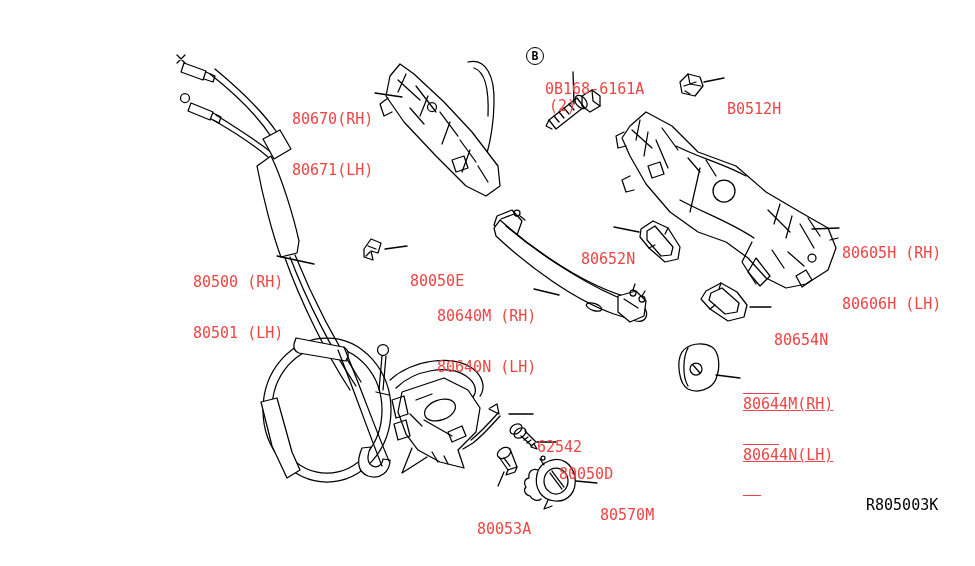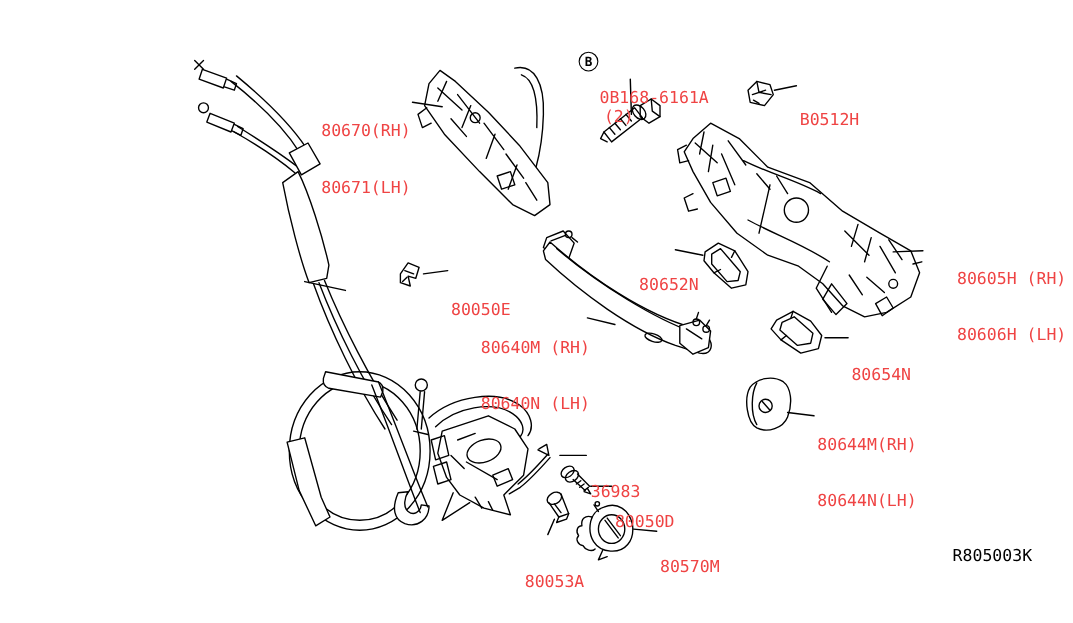--- a/index.html
+++ b/index.html
@@ -207,50 +207,54 @@
     <span>0B168-6161A</span>
   </div>
   <div class="callout" style="left:549px;top:64px;">
     <span>(2)</span>
   </div>
 
   <div class="callout" style="left:727px;top:67px;">
     <span>B0512H</span>
   </div>
 
-  <div class="callout" style="left:842px;top:211px;margin-left:28px;">
+  <div class="callout" style="left:842px;top:211px;">
     <span>80605H (RH)</span>
     <span>80606H (LH)</span>
   </div>
 
   <div class="callout" style="left:553px;top:217px;margin-left:28px;">
     <span>80652N</span>
   </div>
 
   <div class="callout" style="left:410px;top:239px;">
     <span>80050E</span>
   </div>
 
+  <div class="callout" style="left:193px;top:240px;">
+    <span>80500 (RH)</span>
+    <span>80501 (LH)</span>
+  </div>
 
   <div class="callout" style="left:437px;top:274px;">
     <span>80640M (RH)</span>
     <span>80640N (LH)</span>
   </div>
 
   <div class="callout" style="left:774px;top:298px;">
     <span>80654N</span>
   </div>
 
-  <div class="callout" style="left:743px;top:362px;">
+  <div class="callout" style="left:743px;top:362px;text-decoration:underline;">
     <span>80644M(RH)</span>
     <span>80644N(LH)</span>
   </div>
 
   <div class="callout" style="left:537px;top:405px;">
-    <span>36983</span>
+    <span>62542</span>
   </div>
 
   <div class="callout" style="left:559px;top:432px;">
     <span>80050D</span>
   </div>
 
   <div class="callout" style="left:477px;top:487px;">
     <span>80053A</span>
   </div>
 

